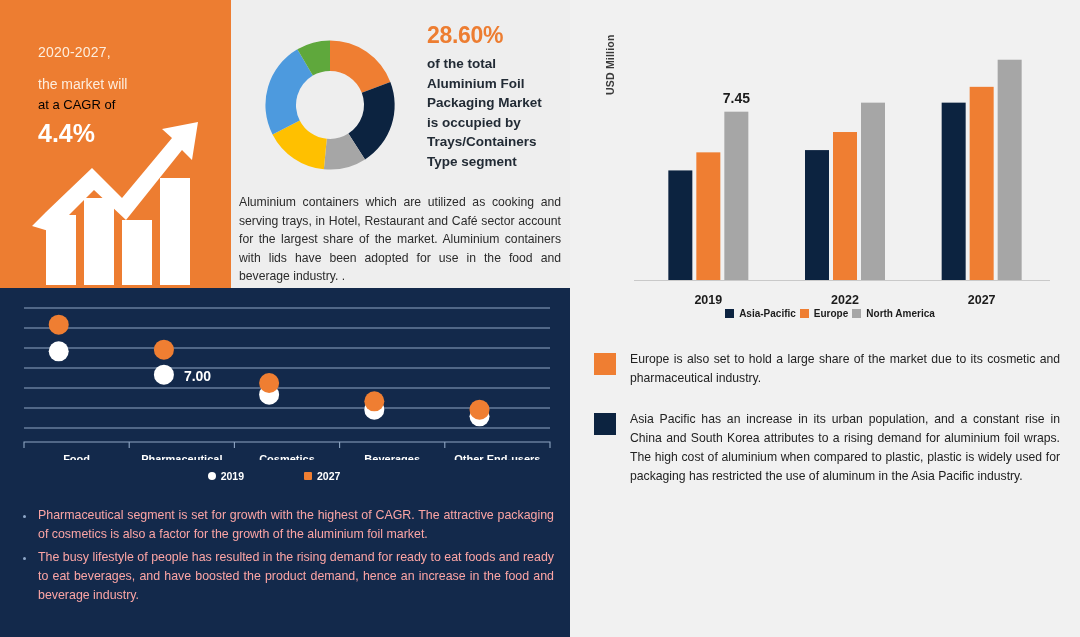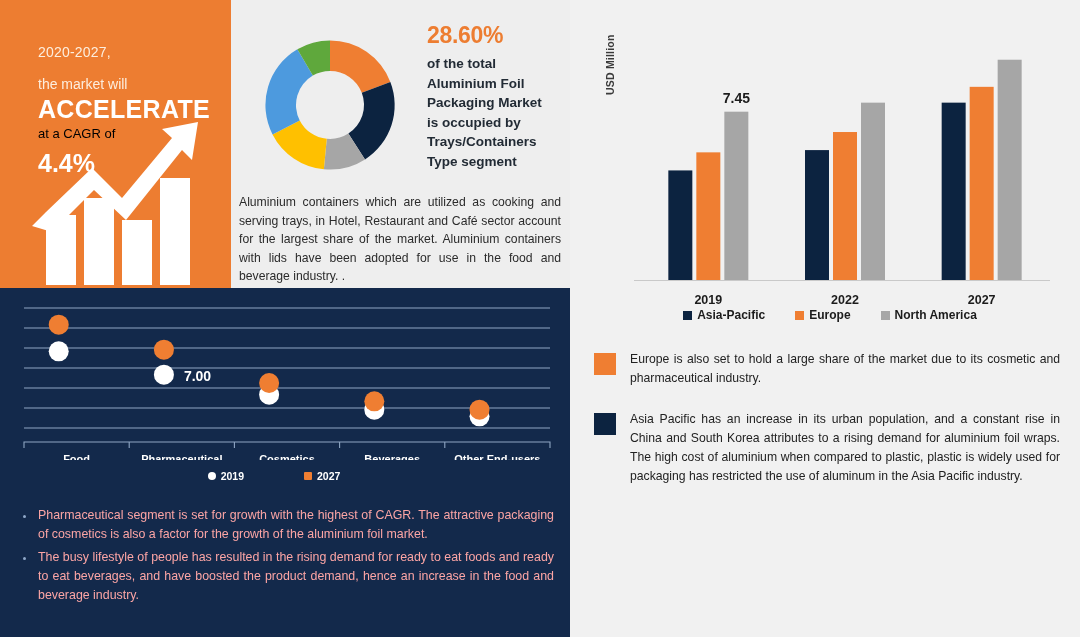--- a/index.html
+++ b/index.html
@@ -35,41 +35,40 @@
   .dot-bullets{position:absolute;left:14px;top:218px;width:540px;color:#fca5a5;font-size:12.4px;line-height:1.56;}
   .dot-bullets li{margin-bottom:3px;text-align:justify;padding-left:2px;}
   .dot-bullets ul{margin:0;padding-left:22px;}
   .dot-bullets li::marker{color:#8fa8c8;font-size:11px;}
 
   
   .panel-right{position:absolute;left:570px;top:0;width:510px;height:637px;background:#f1f1f1;}
   .barchart{position:absolute;left:30px;top:18px;width:460px;height:290px;}
   .axis-title{position:absolute;left:34px;top:95px;transform:rotate(-90deg);transform-origin:left top;
               font-size:10.5px;font-weight:bold;color:#3a3a3a;letter-spacing:.2px;white-space:nowrap;}
-  .bar-legend{position:absolute;left:0;top:300px;width:460px;display:flex;justify-content:center;gap:30px;
-              font-size:12px;font-weight:bold;color:#1c1c1c;align-items:center;}
+  .bar-legend{position:absolute;left:0;top:300px;width:460px;display:flex;justify-content:center;gap:4px;
+              font-size:10px;font-weight:bold;color:#1c1c1c;align-items:center;}
   .leg-sq{width:9px;height:9px;display:inline-block;}
 
   .notes{position:absolute;left:24px;top:350px;width:466px;}
   .note{display:flex;align-items:flex-start;gap:14px;margin-bottom:22px;}
   .note-sw{flex:0 0 auto;width:22px;height:22px;margin-top:3px;}
   .note-tx{font-size:12.2px;color:#222222;line-height:1.55;text-align:justify;}
 
   .divider-v{position:absolute;left:570px;top:0;width:2px;height:637px;background:#dcdcdc;}
 </style>
 </head>
 <body>
 
 <div id="root">
 
   <div class="panel-accelerate">
     <div class="acc-text">
       <div class="acc-years">2020-2027,</div>
       <div class="acc-sub">the market will</div>
-      <div class="acc-big">ACCELERATE</div>
       <div class="acc-cagr">at a CAGR of</div>
       <div class="acc-rate">4.4%</div>
     </div>
     <svg class="acc-graphic" viewBox="0 0 180 165">
       <g fill="#ffffff">
         <rect x="16" y="95" width="30" height="70"></rect>
         <rect x="54" y="78" width="30" height="87"></rect>
         <rect x="92" y="100" width="30" height="65"></rect>
         <rect x="130" y="58" width="30" height="107"></rect>
         <path d="M2 106 L16 92 L62 48 L92 78 L142 18 L132 9 L168 2 L162 40 L152 30 L96 100 L64 70 L22 112 Z"></path>

